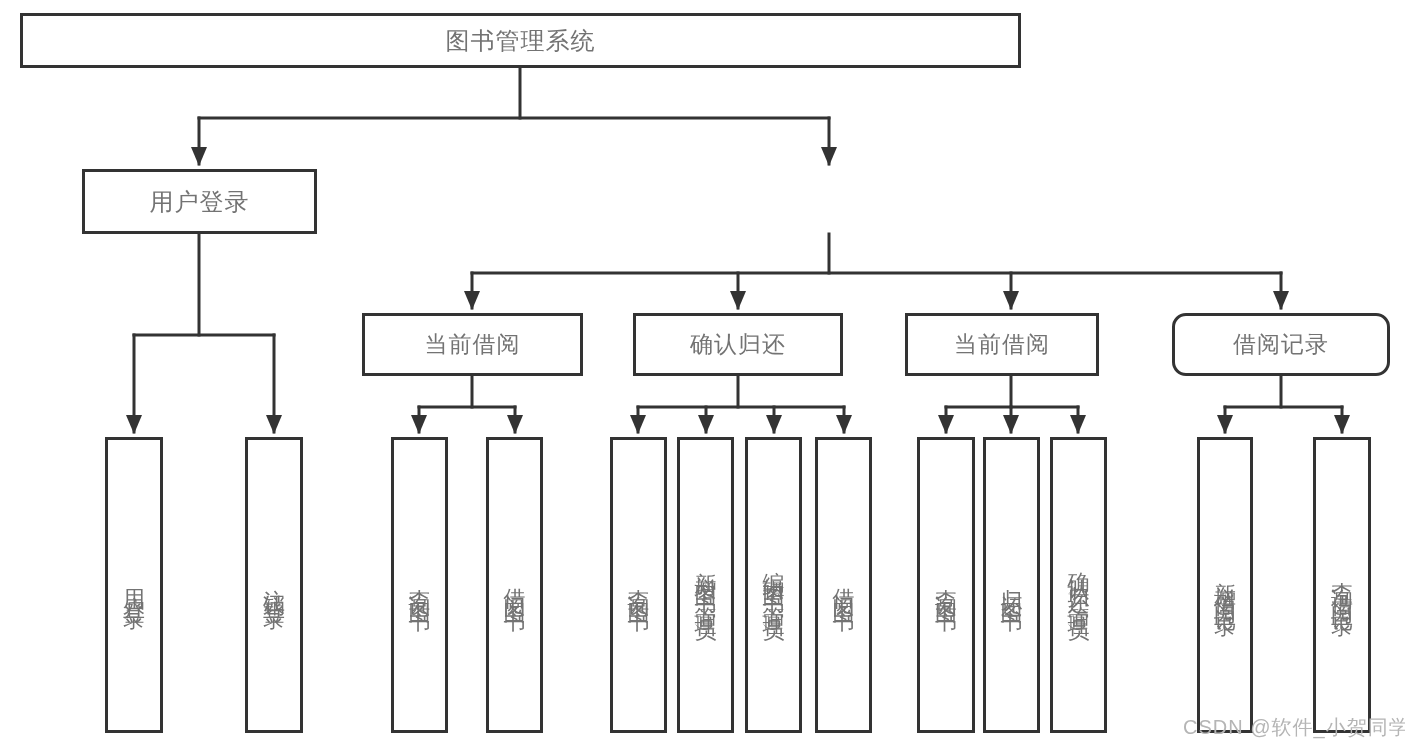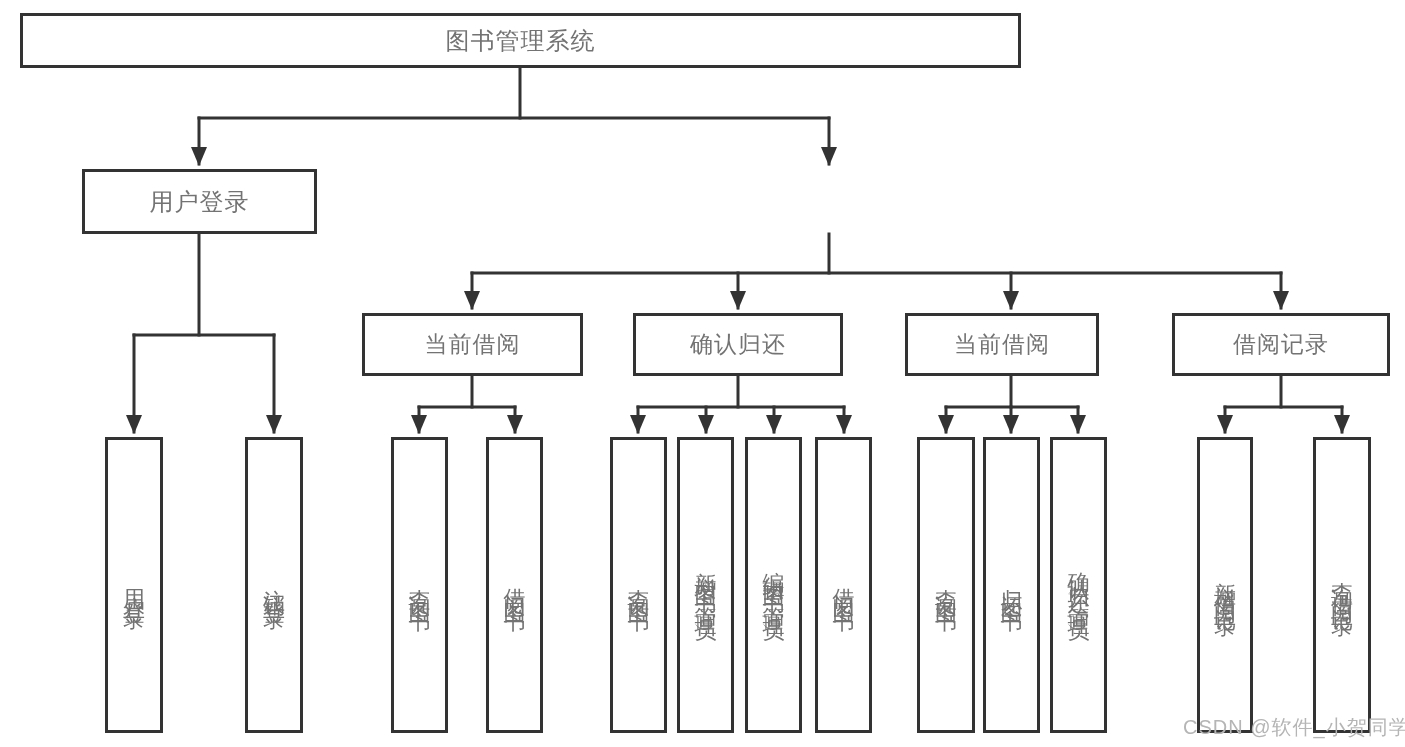--- a/index.html
+++ b/index.html
@@ -84,21 +84,21 @@
     </g>
   </svg>
 
   <div class="node hbox" style="left:20px; top:13px; width:1001px; height:55px;">图书管理系统</div>
 
   <div class="node hbox" style="left:82px; top:169px; width:235px; height:65px;">用户登录</div>
 
   <div class="node hbox small" style="left:362px; top:313px; width:221px; height:63px;">当前借阅</div>
   <div class="node hbox small" style="left:633px; top:313px; width:210px; height:63px;">确认归还</div>
   <div class="node hbox small" style="left:905px; top:313px; width:194px; height:63px;">当前借阅</div>
-  <div class="node hbox small" style="left:1172px; top:313px; width:218px; height:63px;">借阅记录</div>
+  <div class="node hbox small" style="left:1172px; top:313px; width:218px; height:63px;border-radius:14px;">借阅记录</div>
 
   <div class="node vbox" style="left:105px; width:58px;">用户登录</div>
   <div class="node vbox" style="left:245px; width:58px;">注销登录</div>
 
   <div class="node vbox" style="left:391px; width:57px;">查询图书</div>
   <div class="node vbox" style="left:486px; width:57px;">借阅图书</div>
 
   <div class="node vbox" style="left:610px; width:57px;">查询图书</div>
   <div class="node vbox" style="left:677px; width:57px;">新增图书（管理员）</div>
   <div class="node vbox" style="left:745px; width:57px;">编辑图书（管理员）</div>

